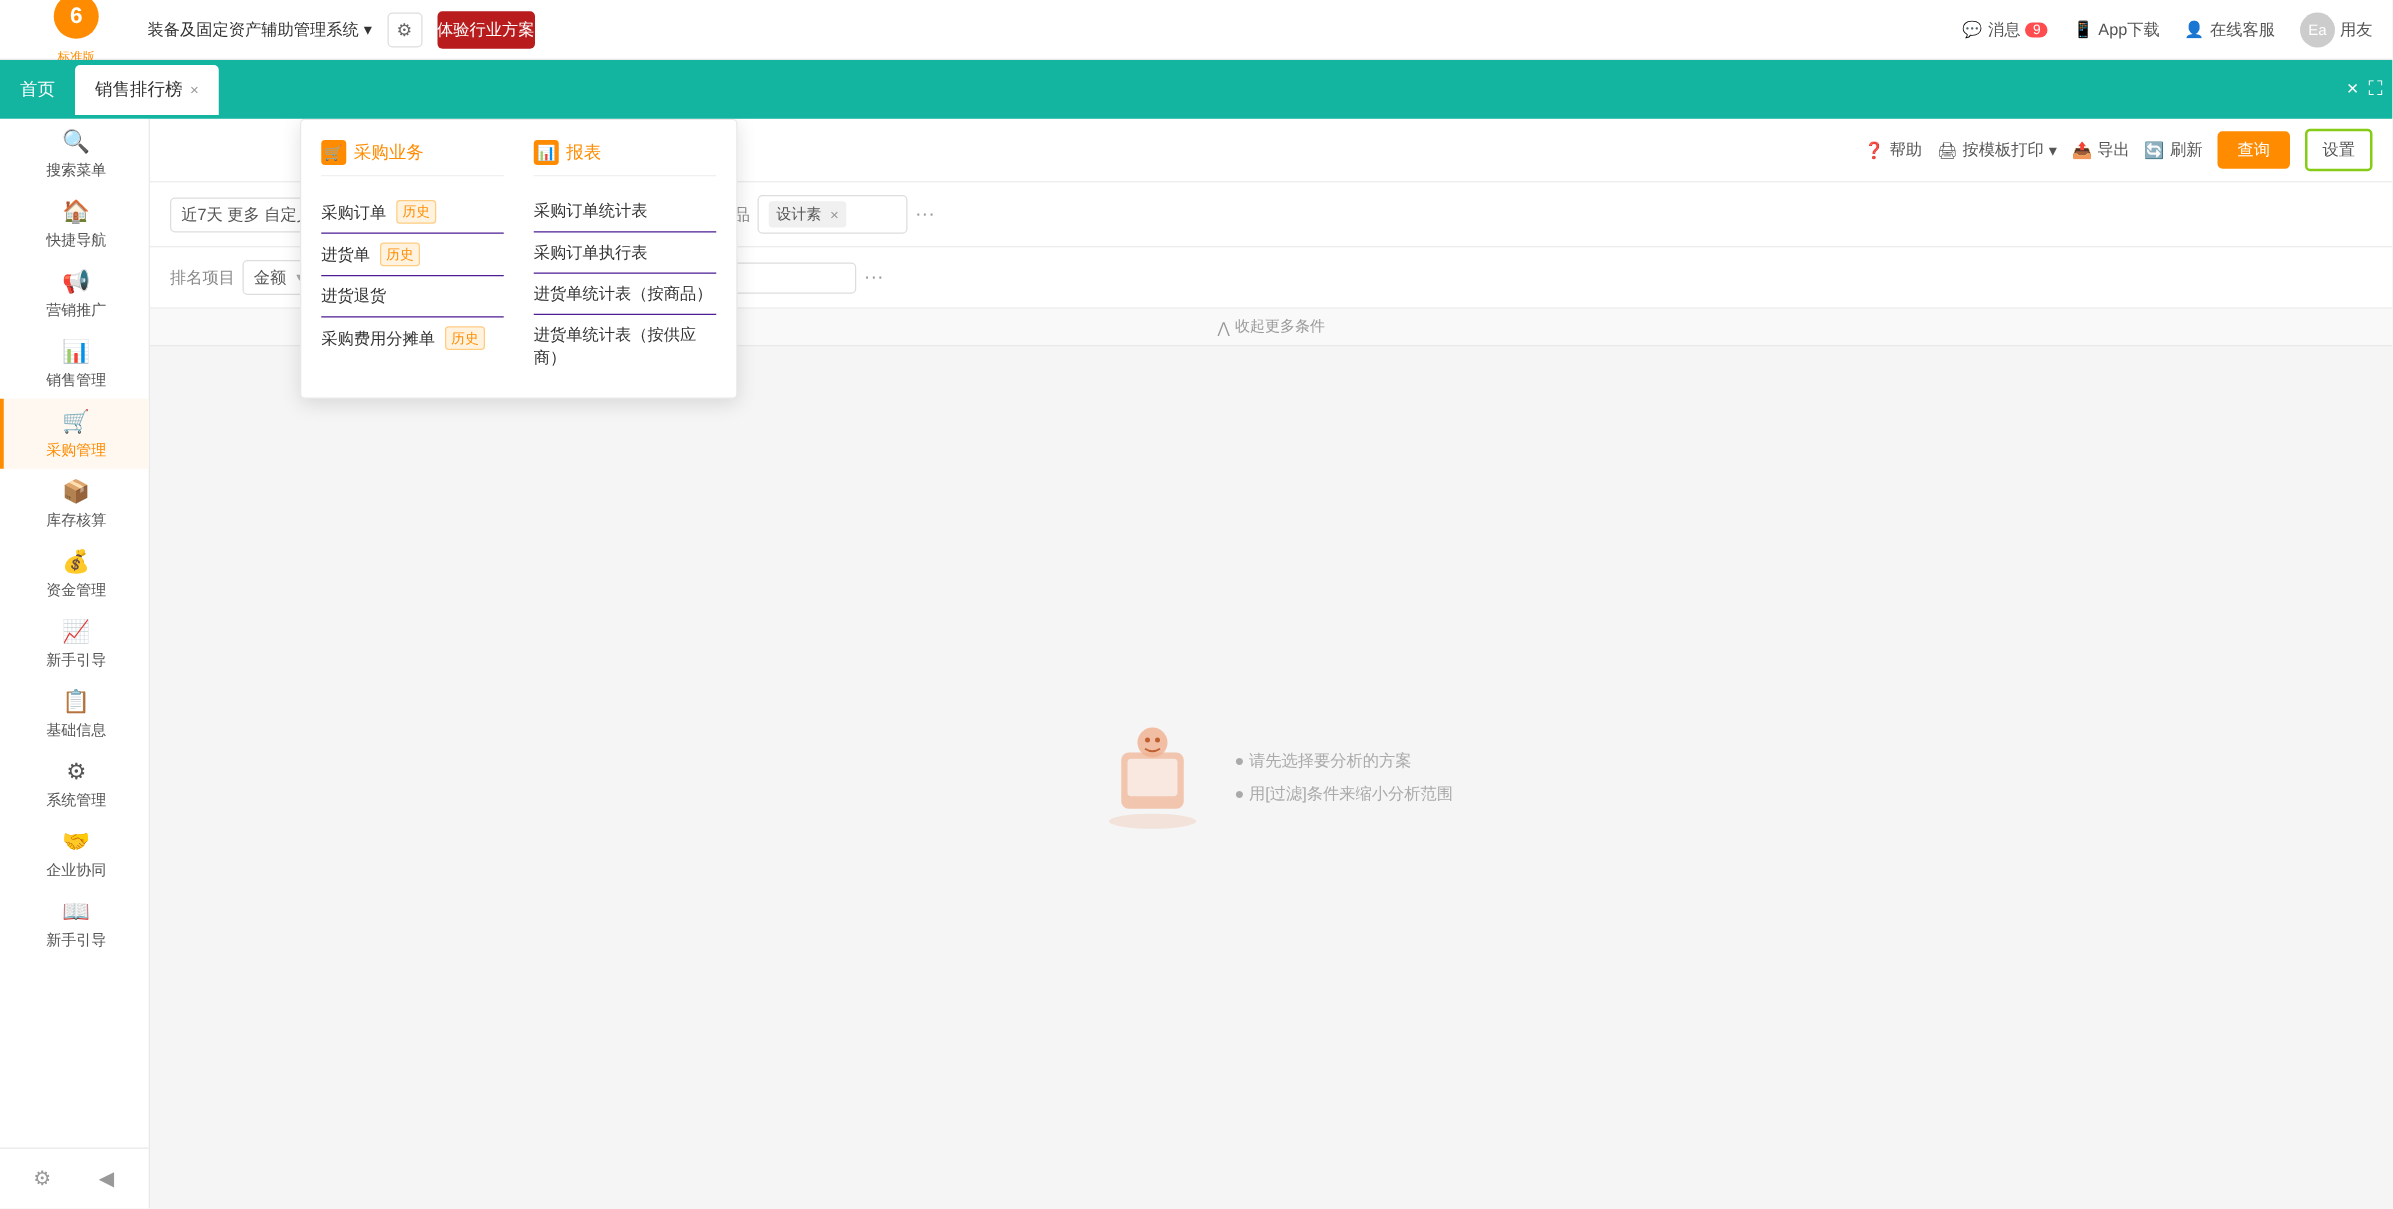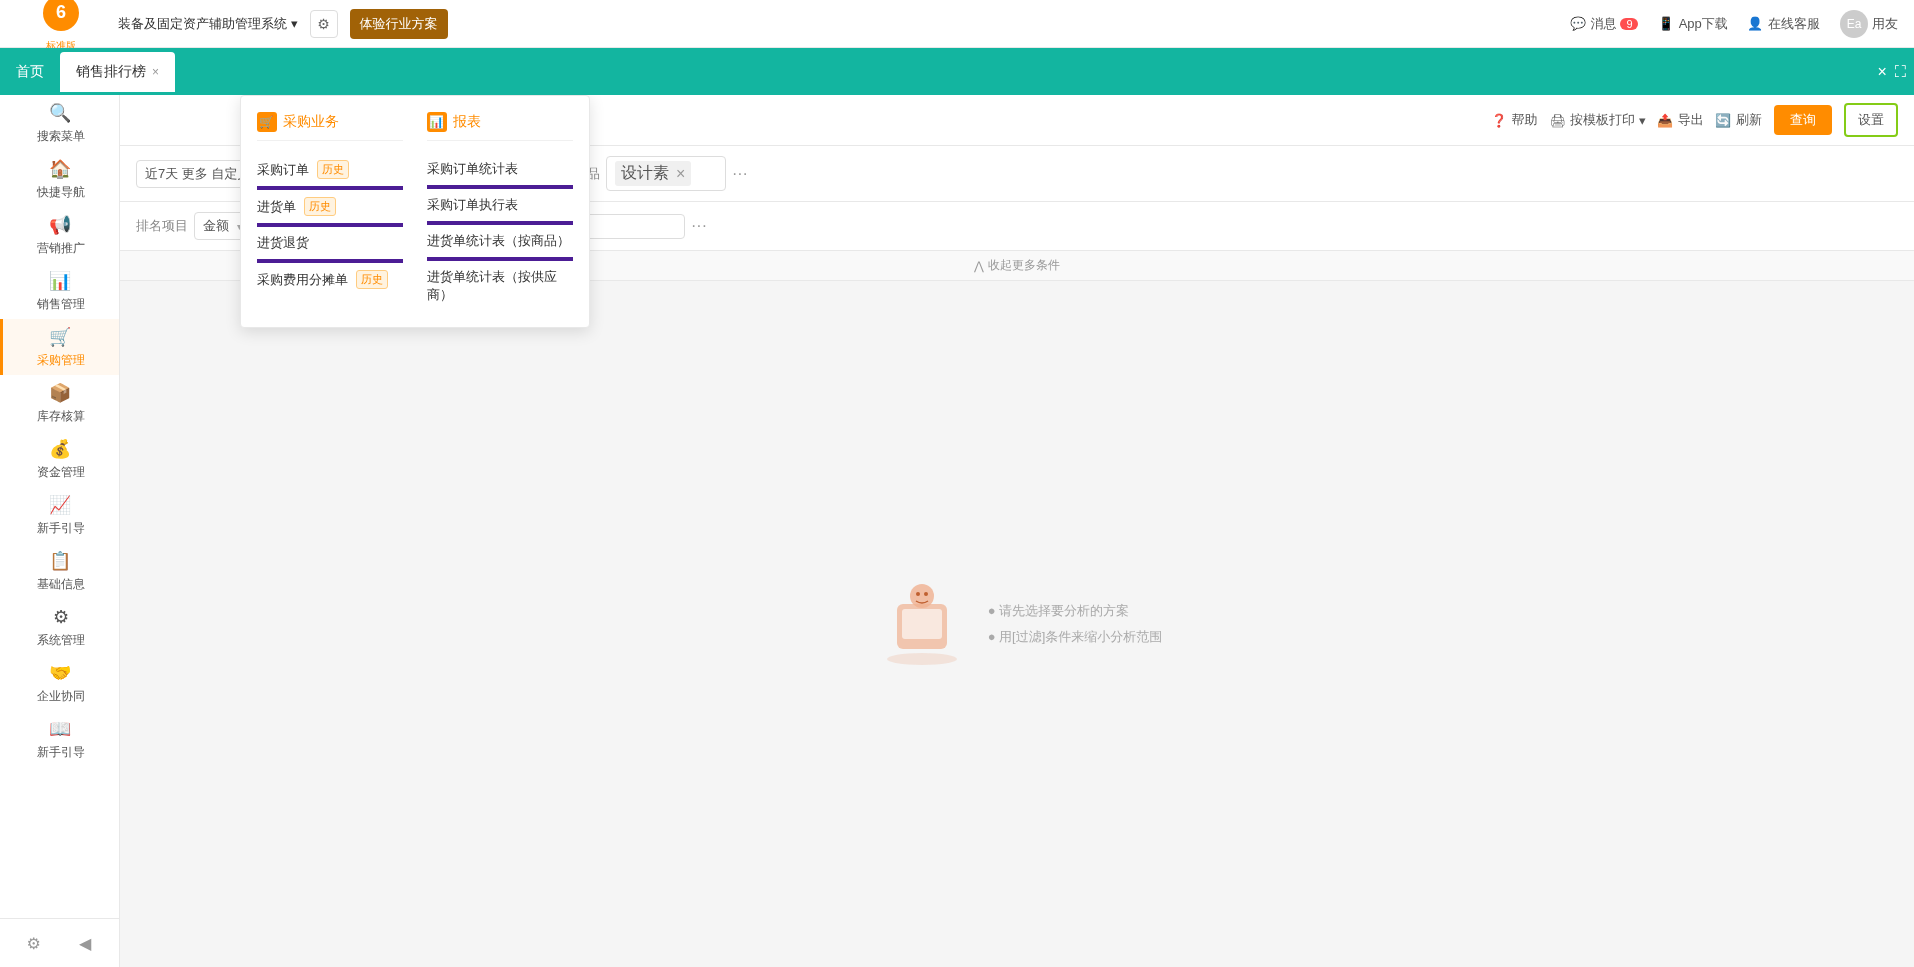--- a/index.html
+++ b/index.html
@@ -35,25 +35,25 @@
       display: flex; align-items: center; font-size: 13px; color: #333; margin-right: 8px;
     }
     .topbar-system span { margin-right: 4px; }
     .topbar-settings {
       width: 28px; height: 28px;
       border: 1px solid #ddd; border-radius: 4px;
       display: flex; align-items: center; justify-content: center;
       cursor: pointer; color: #666; font-size: 14px; margin-right: 12px;
     }
     .topbar-industry-btn {
-      background: #a16207;
+      background: #b91c1c;
       color: white;
       border: none;
       border-radius: 4px;
-      padding: 6px 10px;
+      padding: 6px 0;
       font-size: 13px;
       cursor: pointer;
     }
     .topbar-right {
       margin-left: auto;
       display: flex; align-items: center; gap: 20px; font-size: 13px; color: #555;
     }
     .topbar-right-item {
       display: flex; align-items: center; gap: 4px; cursor: pointer;
     }
@@ -198,21 +198,21 @@
       display: flex; align-items: center; gap: 6px; font-size: 13px; color: #555;
     }
     .filter-label { color: #888; white-space: nowrap; }
     .filter-input {
       border: 1px solid #ddd; border-radius: 4px;
       padding: 4px 8px; font-size: 13px; min-width: 120px;
       display: flex; align-items: center; gap: 4px; cursor: pointer;
     }
     .filter-tag {
       background: #f0f0f0; border-radius: 3px; padding: 2px 6px;
-      font-size: 16px; display: flex; align-items: center; gap: 7px;
+      font-size: 12px; display: flex; align-items: center; gap: 7px;
     }
     .filter-tag-close { cursor: pointer; color: #999; }
 
     
     .filter-row2 {
       background: #fff;
       padding: 10px 16px;
       display: flex;
       align-items: center;
       gap: 16px;
@@ -272,21 +272,21 @@
     }
     .dropdown-col-icon {
       width: 20px; height: 20px;
       background: #ff8c00; border-radius: 3px;
       display: flex; align-items: center; justify-content: center;
       color: white; font-size: 12px;
     }
     .dropdown-item {
       display: flex; align-items: center; gap: 8px;
       padding: 7px 0; font-size: 13px; color: #333;
-      cursor: pointer; border-bottom: 4px solid #4c1d95;
+      cursor: pointer; border-bottom: 1px solid #4c1d95;
     }
     .dropdown-item:last-child { border-bottom: none; }
     .history-tag {
       background: #fff3e0; color: #ff8c00;
       border: 1px solid #ffcc80; border-radius: 3px;
       font-size: 11px; padding: 1px 4px;
     }
 
     
     .dots { color: #999; cursor: pointer; font-size: 16px; }

